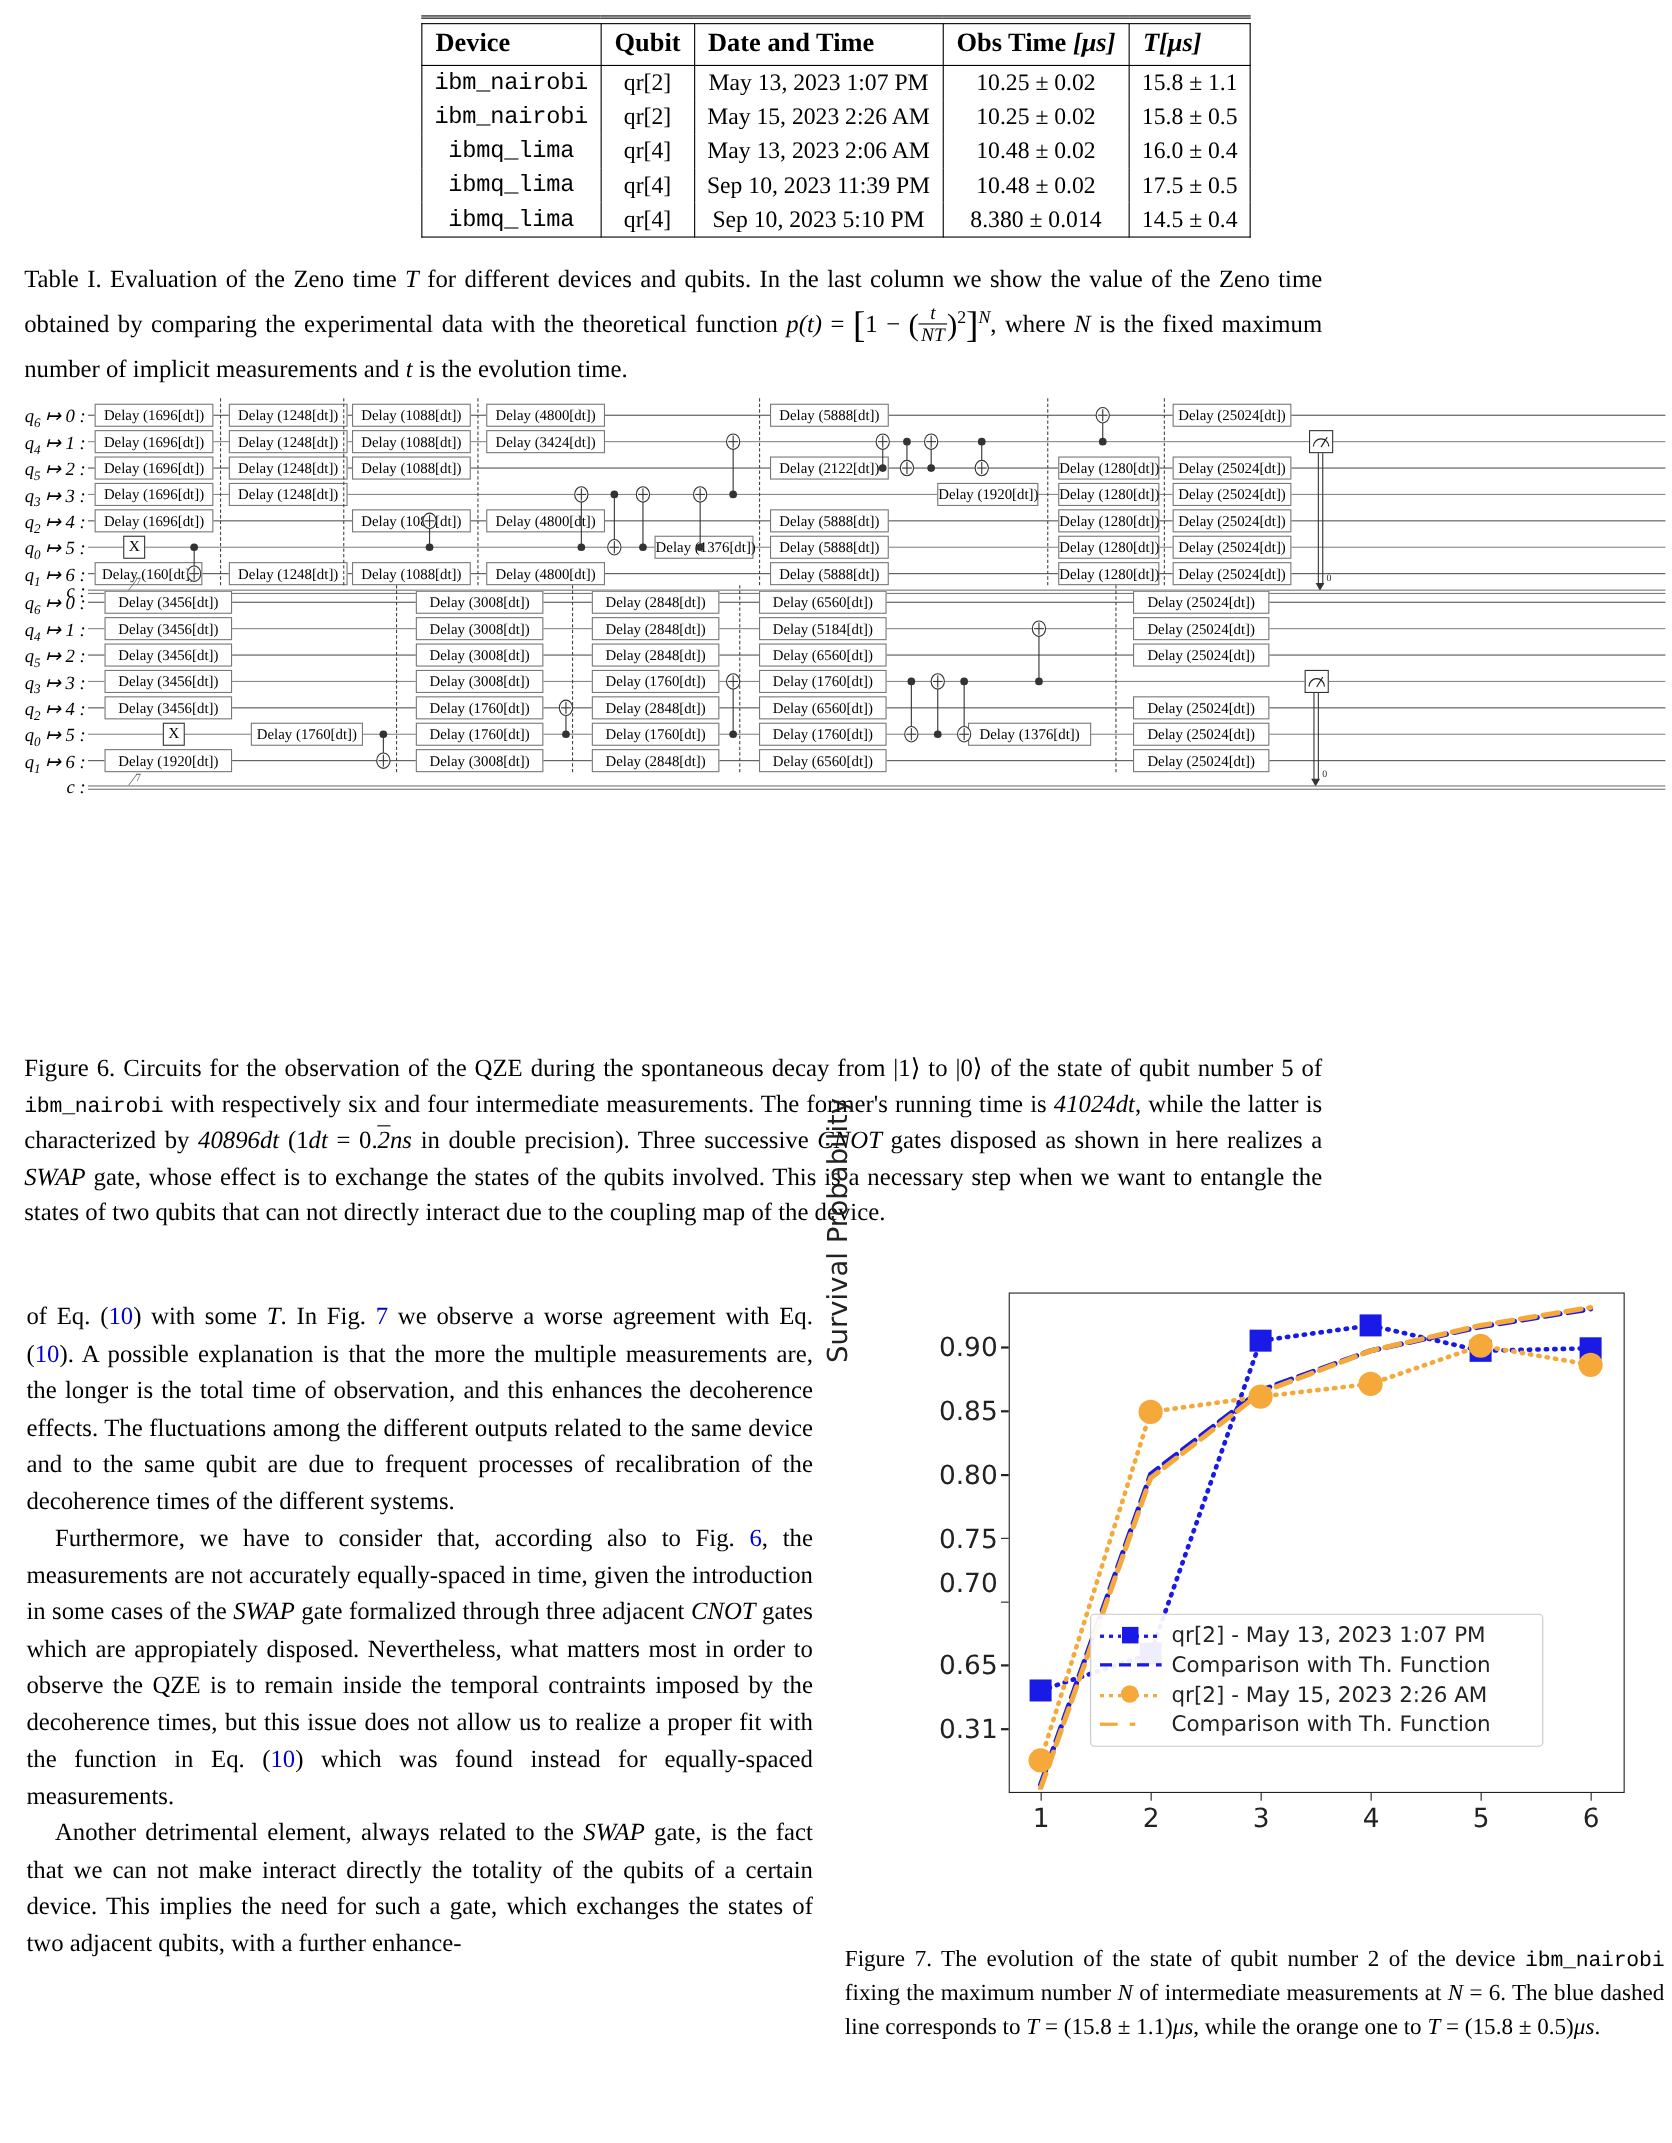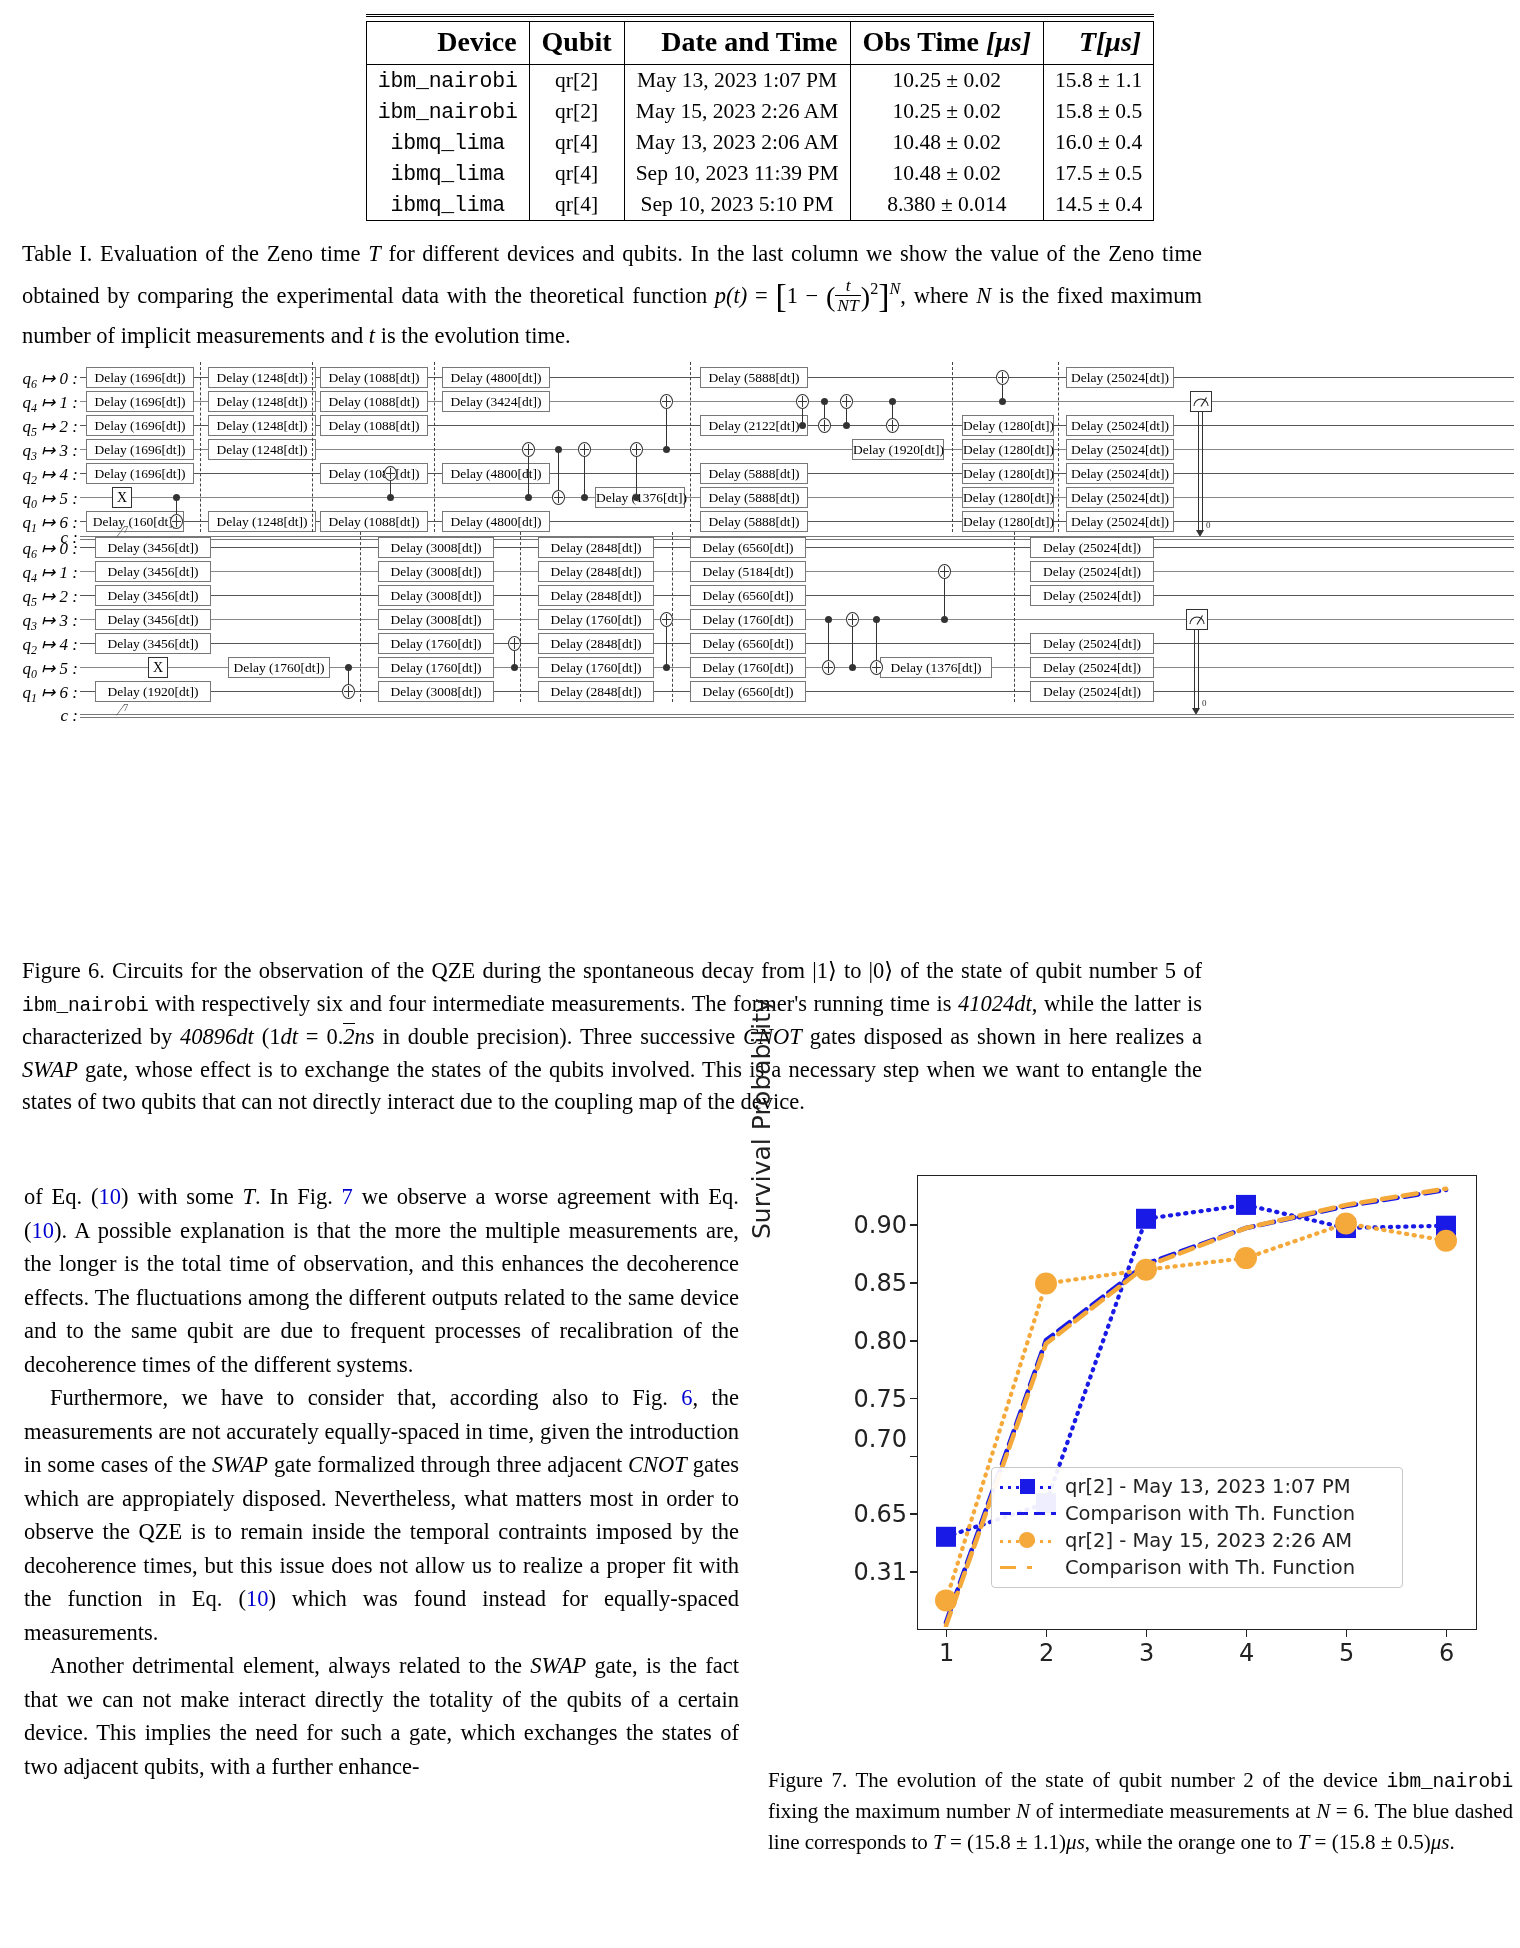--- a/index.html
+++ b/index.html
@@ -10,24 +10,24 @@
     position:relative;
     overflow:hidden;
   }
   .page{position:relative;width:1520px;height:1948px;}
 
   
   .tbl-wrap{position:absolute;left:0;top:14px;width:1520px;display:flex;justify-content:center;}
   table.tbl1{border-collapse:collapse;font-size:21.5px;}
   table.tbl1 .toprule td{border-top:3px double #000;height:4px;padding:0;}
   table.tbl1 th{
-    font-weight:bold;font-size:28px;padding:4px 12px 6px 12px;
+    font-weight:bold;font-size:24px;padding:4px 12px 6px 12px;
     border-left:1.5px solid #000;border-right:1.5px solid #000;
     border-top:1.5px solid #000;border-bottom:1.5px solid #000;
-    text-align:right;white-space:nowrap;margin-left:20px;
+    text-align:left;white-space:nowrap;margin-left:20px;
   }
   table.tbl1 td{
     padding:3px 11px;border-left:1.5px solid #000;border-right:1.5px solid #000;
     text-align:center;white-space:nowrap;font-size:21.5px;
   }
   table.tbl1 tr.first-body td{border-top:1.5px solid #000;}
   table.tbl1 tr.last-body td{border-bottom:1.5px solid #000;}
   .mono{font-family:"Liberation Mono", monospace;font-size:19.5px;letter-spacing:-0.2px;}
   .itl{font-style:italic;}
 

